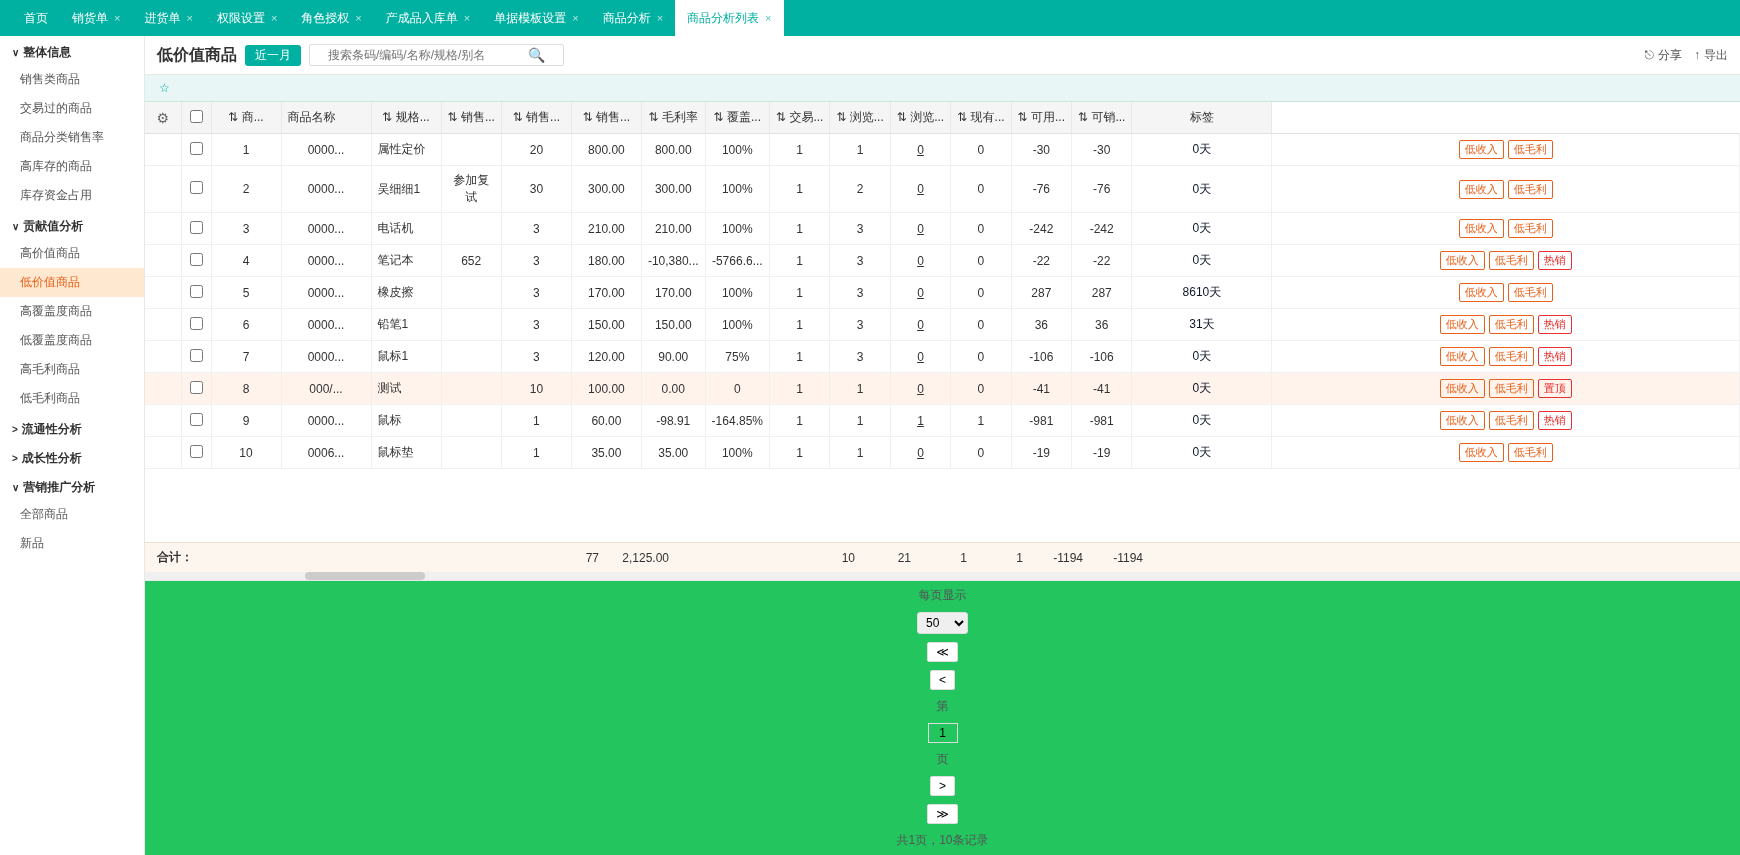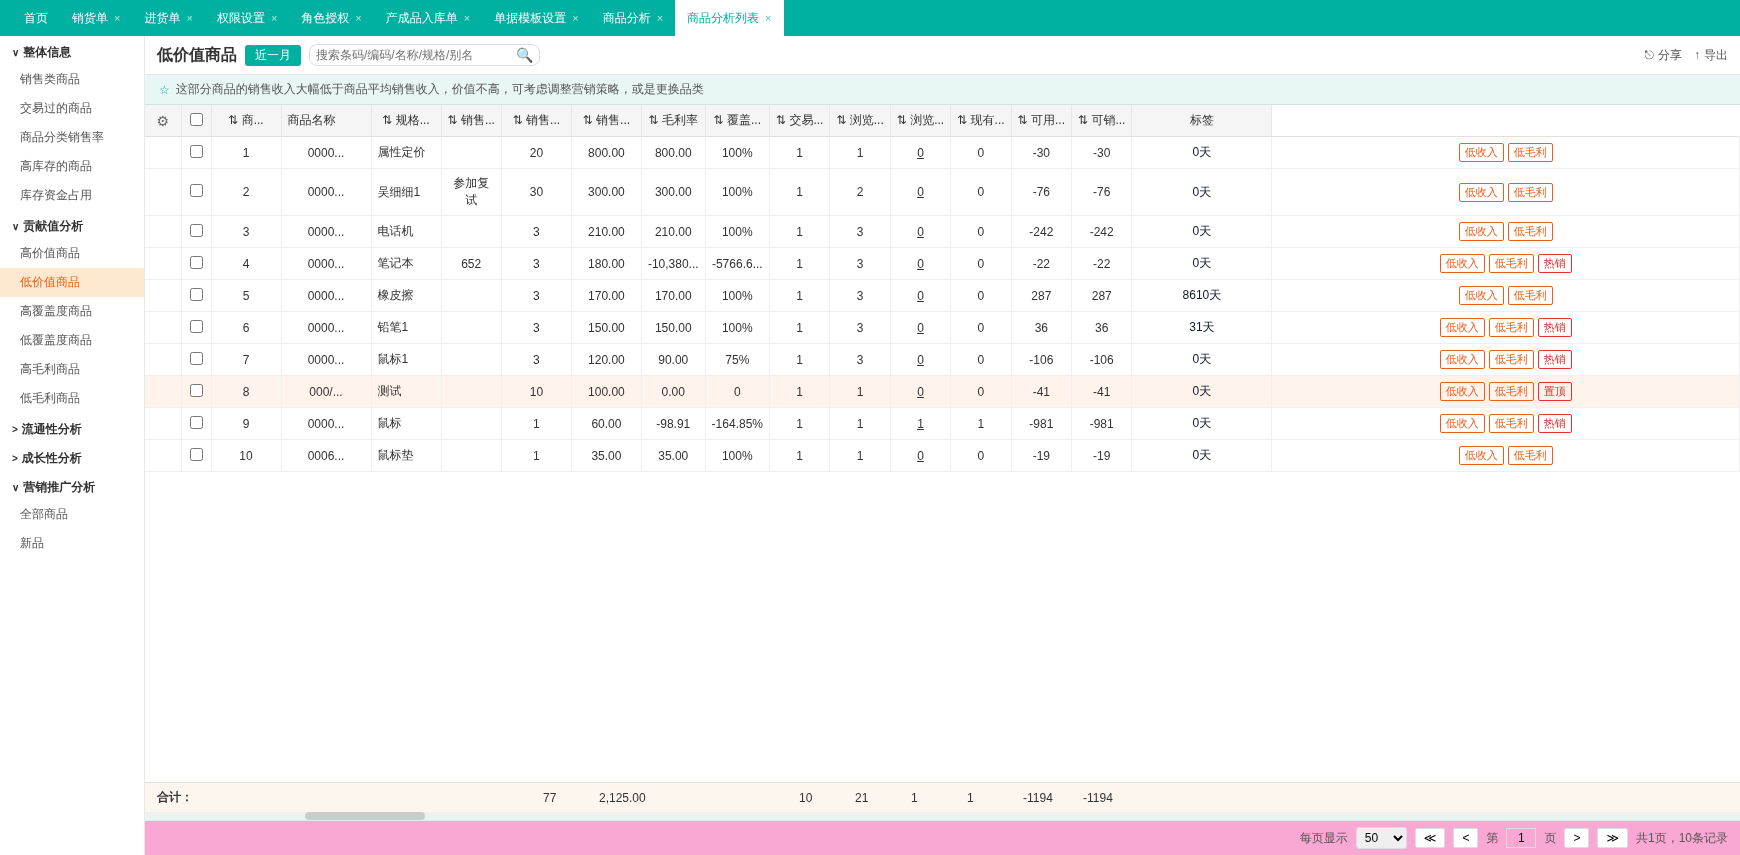--- a/index.html
+++ b/index.html
@@ -88,22 +88,22 @@
       padding: 2px 10px;
       border-radius: 3px;
       cursor: pointer;
       font-size: 12px;
       margin-right: 8px;
     }
     .search-box {
       display: flex;
       align-items: center;
       border: 1px solid #ddd;
-      border-radius: 8px;
-      padding: 2px 6px;
+      border-radius: 2px;
+      padding: 2px 18px;
       margin-right: 8px;
       background: #fff;
     }
     .search-box input {
       border: none;
       outline: none;
       font-size: 12px;
       width: 200px;
       color: #999;
     }
@@ -197,34 +197,35 @@
       align-items: center;
       flex-shrink: 0;
     }
     .footer-label { color: #333; margin-right: 20px; font-weight: bold; }
     .footer-values {
       display: flex;
       gap: 0;
       flex: 1;
     }
     .footer-cell {
-      text-align: left;
+      text-align: right;
       color: #333;
     }
     
     
     .pagination {
-      background: #f9a8d4;
+      background: #22c55e;
       border-top: 1px solid #e8e8e8;
       padding: 6px 12px;
       display: flex;
       align-items: center;
       justify-content: flex-end;
       gap: 8px;
       flex-shrink: 0;
+      flex-direction: column;
     }
     .pagination-label { color: #555; }
     .page-select {
       border: 1px solid #ddd;
       border-radius: 3px;
       padding: 2px 4px;
       font-size: 12px;
     }
     .page-btn {
       border: 1px solid #ddd;
@@ -377,21 +378,20 @@
         </div>
         <div class="header-action">
           <span>↑</span>
           <span>导出</span>
         </div>
       </div>
     </div>
 
     <div class="alert-bar">
       <span class="alert-icon">☆</span>
-      <span>这部分商品的销售收入大幅低于商品平均销售收入，价值不高，可考虑调整营销策略，或是更换品类</span>
     </div>
 
     <div class="table-wrapper">
       <table>
         <thead>
           <tr>
             <th class="col-settings">
               <span class="settings-icon">⚙</span>
             </th>
             <th class="col-check">

